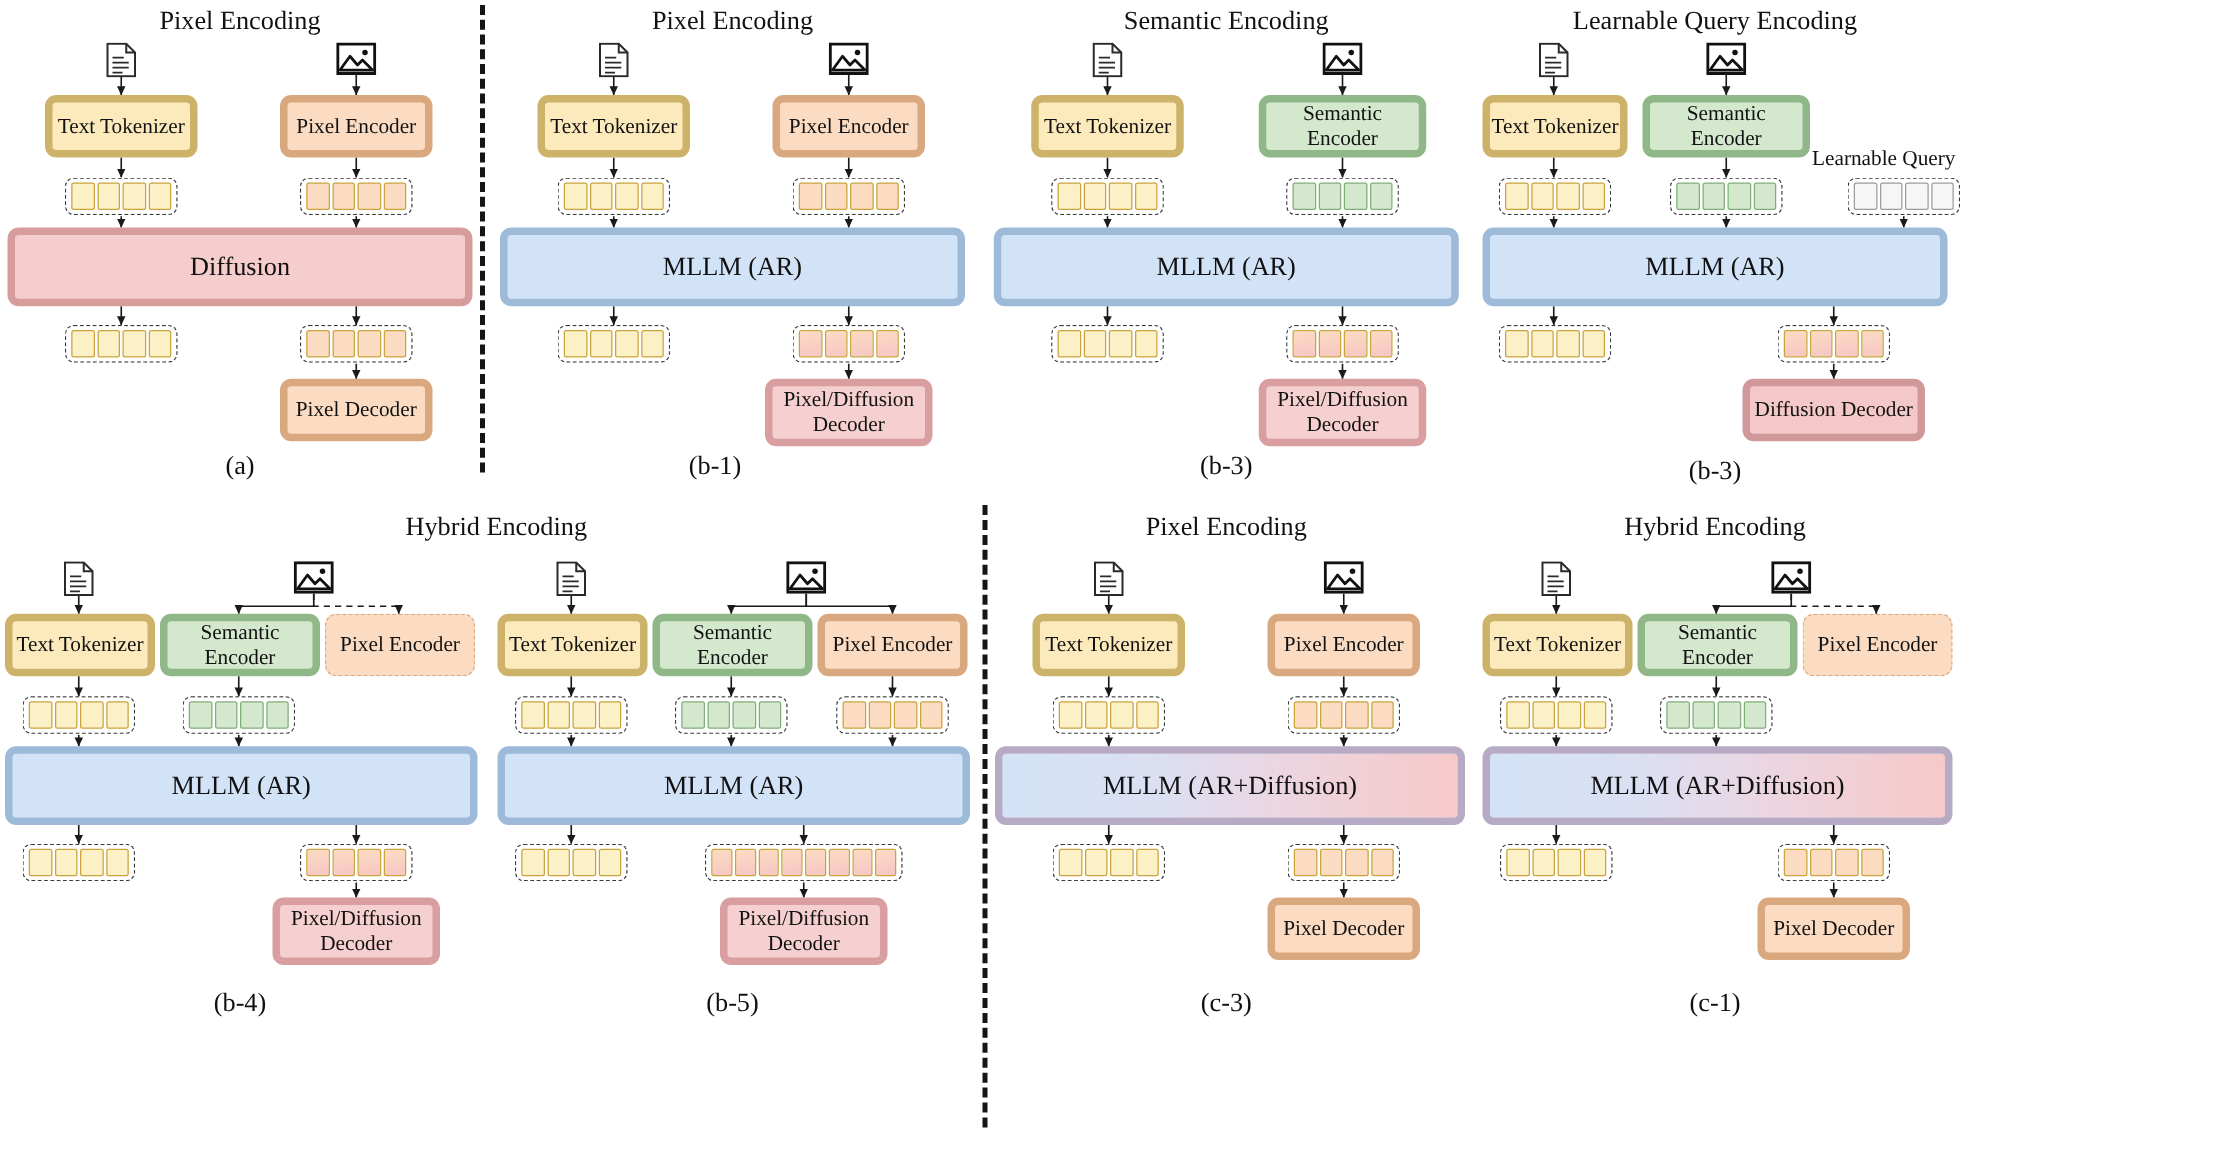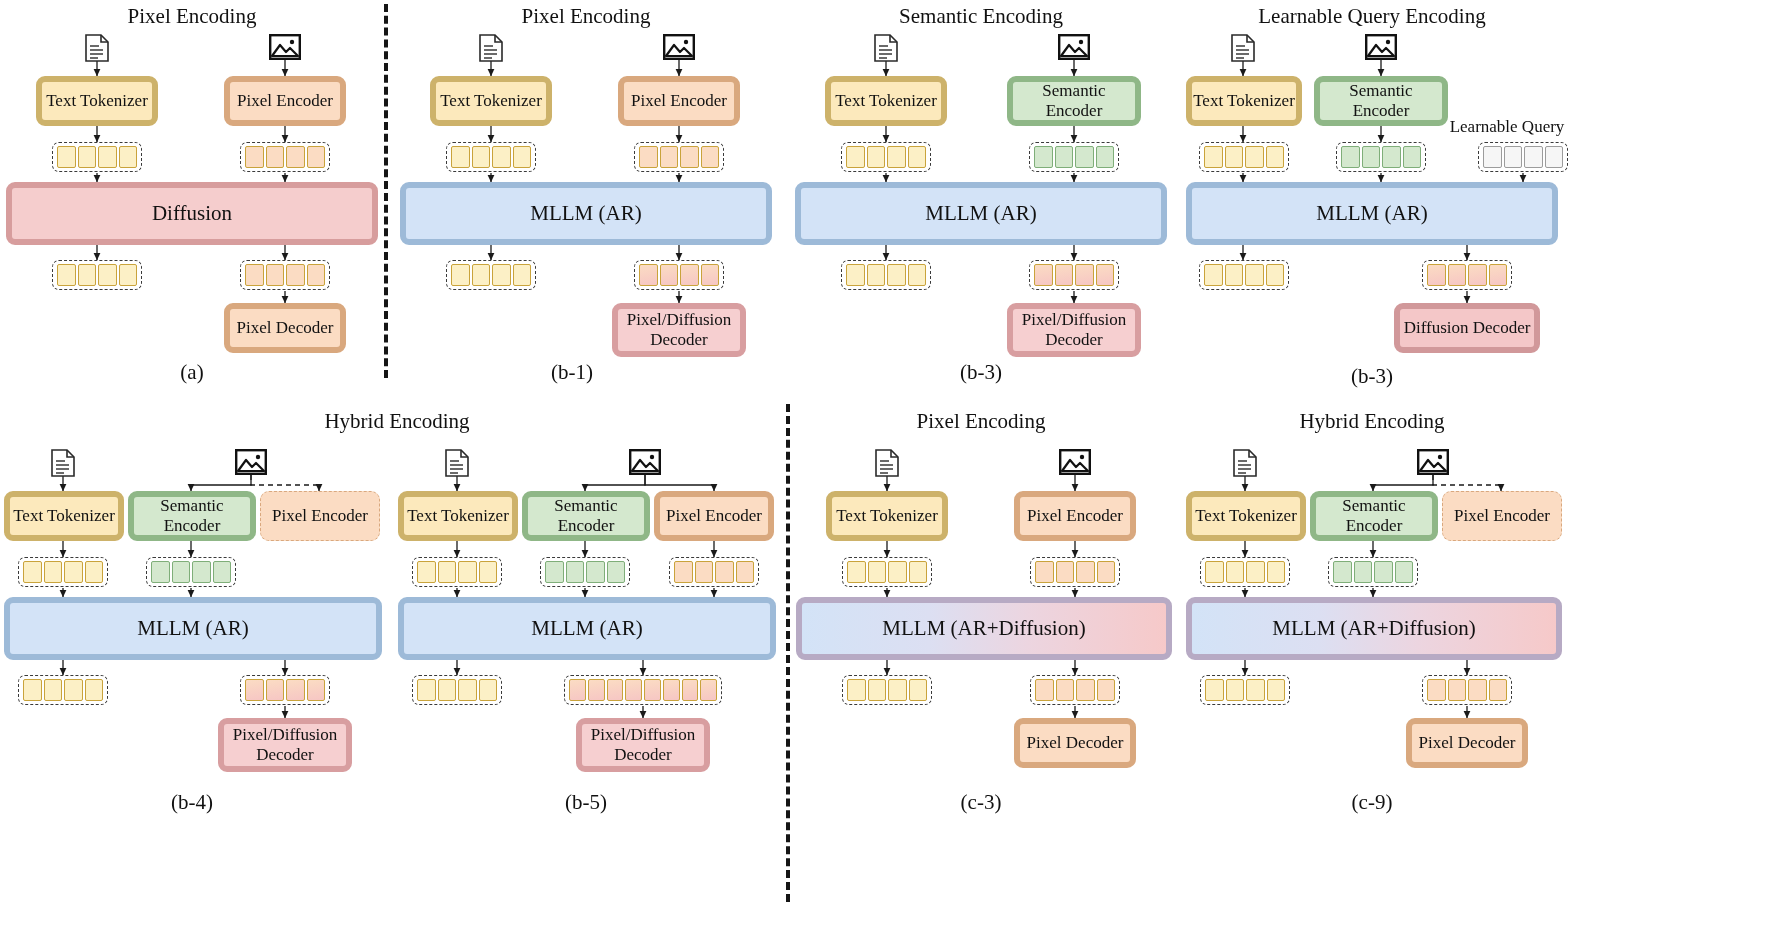--- a/index.html
+++ b/index.html
@@ -727,14 +727,14 @@
     <div class="tok peach"></div>
       <div class="tok peach"></div>
       <div class="tok peach"></div>
       <div class="tok peach"></div>
   </div>
 
   <div class="box b-pixel" style="left:1406px;top:718px;width:122px;height:50px;">
       <span>Pixel Decoder</span>
     </div>
 
-  <div class="caption" style="left:1372px;top:790px;">(c-9)</div>
+  <div class="caption" style="left:1372px;top:790px;">(c-1)</div>
 </div>
 
 </body></html>

